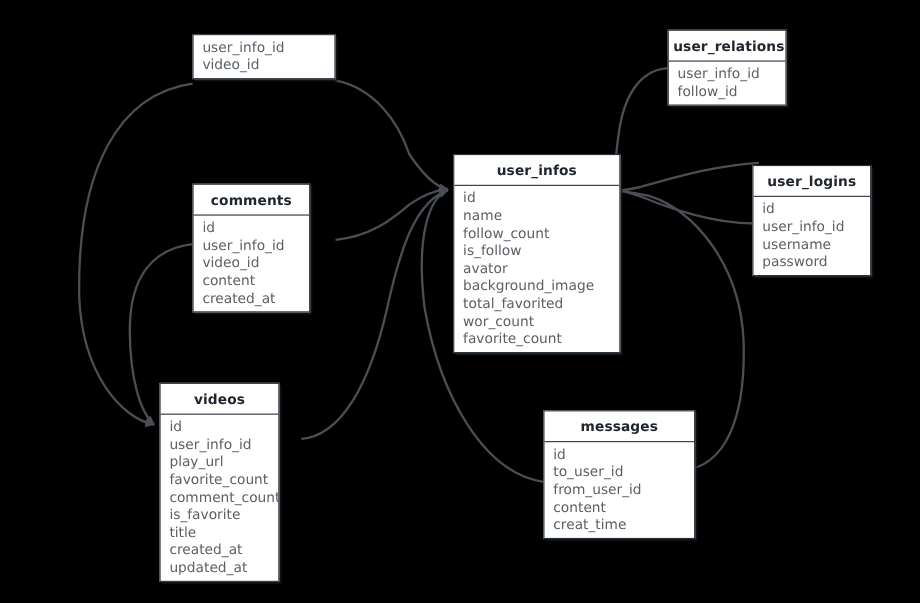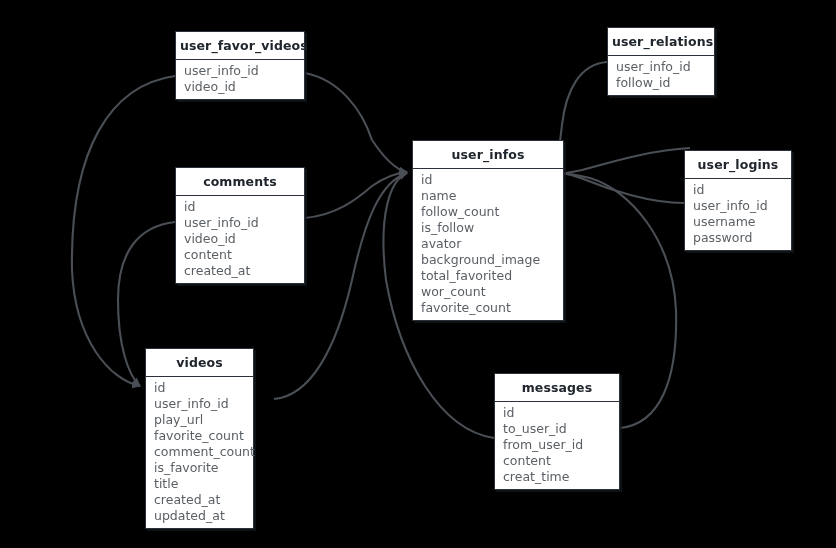--- a/index.html
+++ b/index.html
@@ -72,36 +72,35 @@
       <path d="M274,399 C310,396 336,350 352,280 C365,220 380,182 407,173" marker-end="url(#arrow)"></path>
       <path d="M494,438 C440,430 400,360 386,280 C378,215 390,180 407,173" marker-end="url(#arrow)"></path>
       <path d="M607,62 C580,64 566,90 562,125 C559,150 557,165 556,171" marker-end="url(#arrow)"></path>
       <path d="M684,203 C650,203 610,190 586,180 C572,175 562,172 556,172" marker-end="url(#arrow)"></path>
       <path d="M690,148 C650,150 608,163 582,170 C568,173 560,174 556,174" marker-end="url(#arrow)"></path>
       <path d="M620,428 C660,424 678,380 676,310 C673,240 630,190 590,178 C572,174 562,173 556,174" marker-end="url(#arrow)"></path>
     </g>
   </svg>
 
   <div class="entity" style="left:175px; top:31px; width:130px;">
-    <div class="entity-title">user_favor_videos</div>
     <div class="entity-fields">
       <div class="field">user_info_id</div>
       <div class="field">video_id</div>
     </div>
   </div>
 
   <div class="entity" style="left:607px; top:27px; width:108px;">
     <div class="entity-title">user_relations</div>
     <div class="entity-fields">
       <div class="field">user_info_id</div>
       <div class="field">follow_id</div>
     </div>
   </div>
 
-  <div class="entity" style="left:175px; top:167px; width:130px;">
+  <div class="entity" style="left:175px; top:167px; width:107px;">
     <div class="entity-title">comments</div>
     <div class="entity-fields">
       <div class="field">id</div>
       <div class="field">user_info_id</div>
       <div class="field">video_id</div>
       <div class="field">content</div>
       <div class="field">created_at</div>
     </div>
   </div>
 
@@ -138,21 +137,21 @@
       <div class="field">play_url</div>
       <div class="field">favorite_count</div>
       <div class="field">comment_count</div>
       <div class="field">is_favorite</div>
       <div class="field">title</div>
       <div class="field">created_at</div>
       <div class="field">updated_at</div>
     </div>
   </div>
 
-  <div class="entity" style="left:494px; top:373px; width:126px;">
+  <div class="entity" style="left:494px; top:373px; width:138px;">
     <div class="entity-title">messages</div>
     <div class="entity-fields">
       <div class="field">id</div>
       <div class="field">to_user_id</div>
       <div class="field">from_user_id</div>
       <div class="field">content</div>
       <div class="field">creat_time</div>
     </div>
   </div>
 

